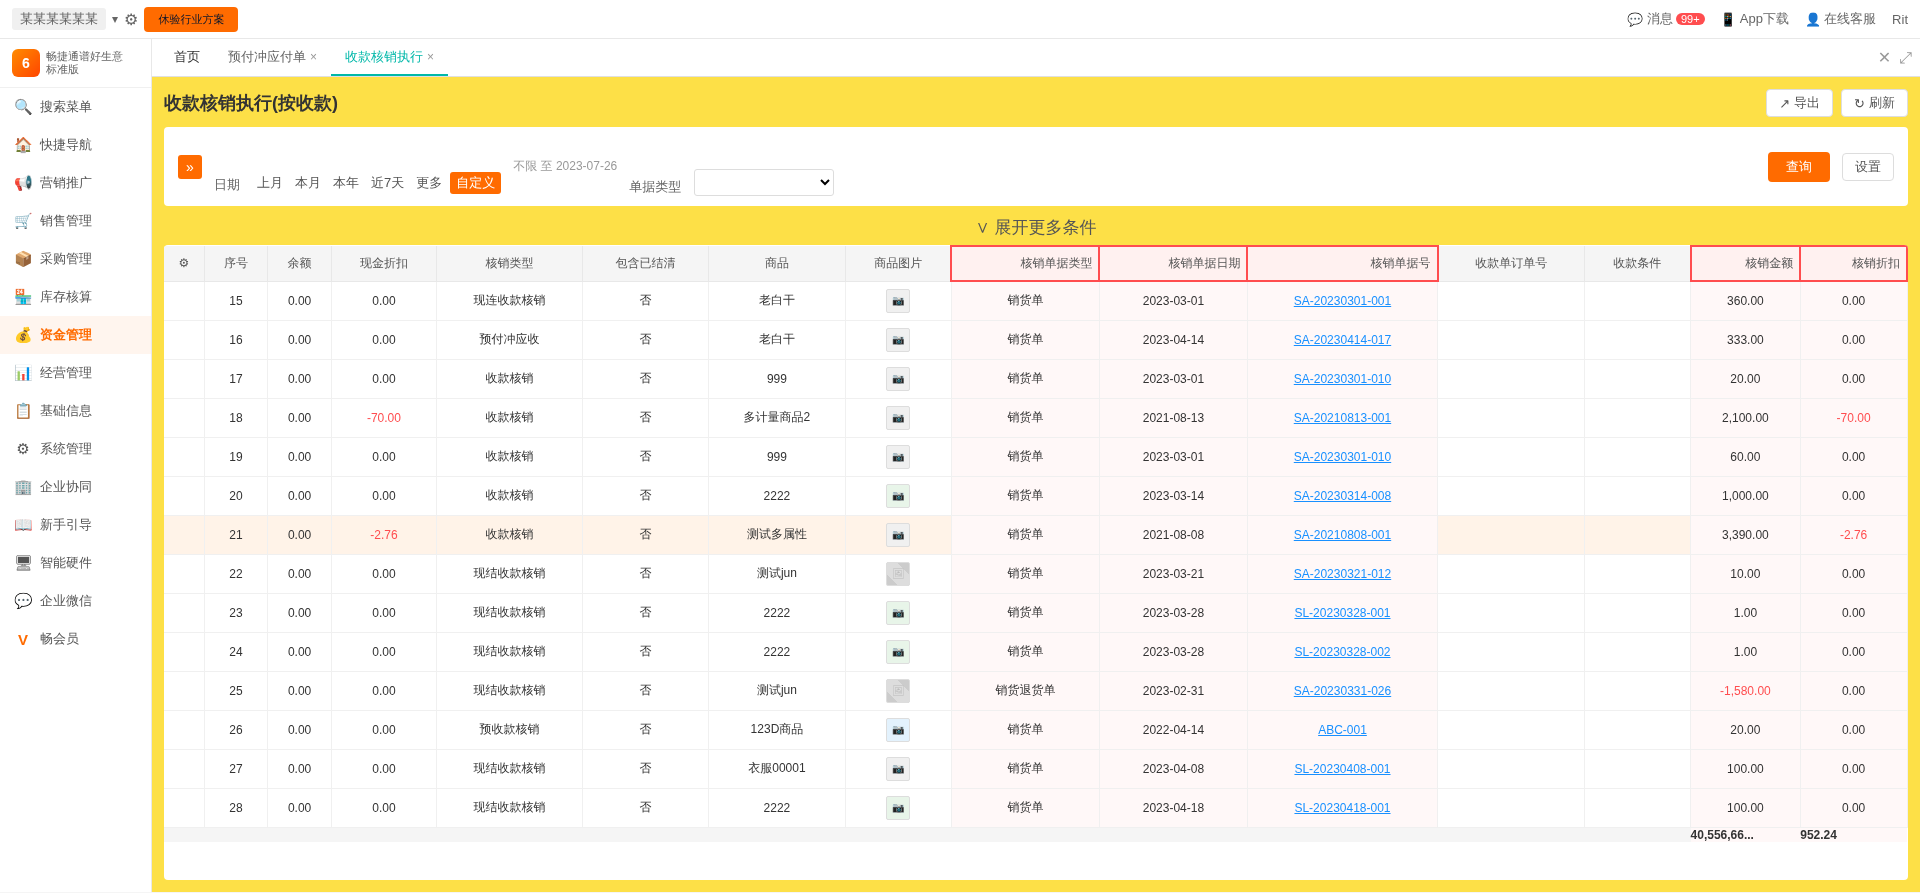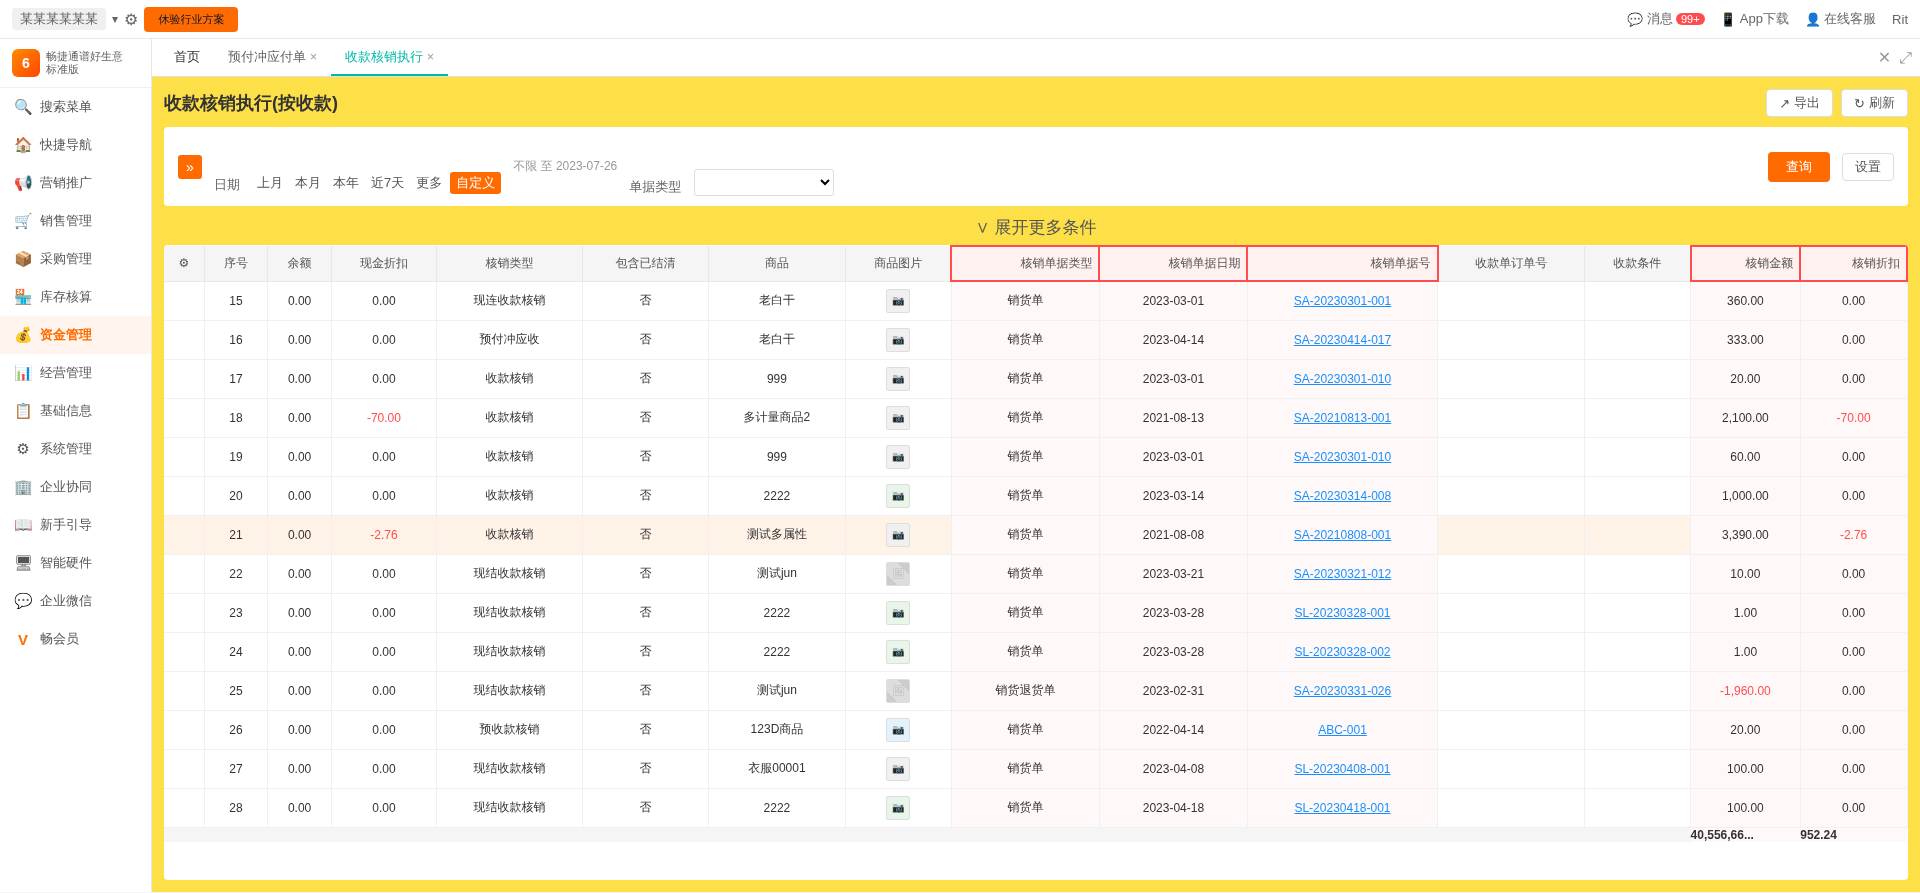--- a/index.html
+++ b/index.html
@@ -620,21 +620,21 @@
     <td class="">0.00</td>
     <td>现结收款核销</td>
     <td>否</td>
     <td>测试jun</td>
     <td><div class="img-placeholder photo">🖼</div></td>
     <td class="td-highlight-col">销货退货单</td>
     <td class="td-highlight-col">2023-02-31</td>
     <td class="td-highlight-col"><span class="link">SA-20230331-026</span></td>
     <td></td>
     <td></td>
-    <td class="td-highlight-col red">-1,960.00</td>
+    <td class="td-highlight-col red">-1,580.00</td>
     <td class="td-highlight-col ">0.00</td>
   </tr>
               <tr>
     <td></td>
     <td>26</td>
     <td>0.00</td>
     <td class="">0.00</td>
     <td>预收款核销</td>
     <td>否</td>
     <td>123D商品</td>

